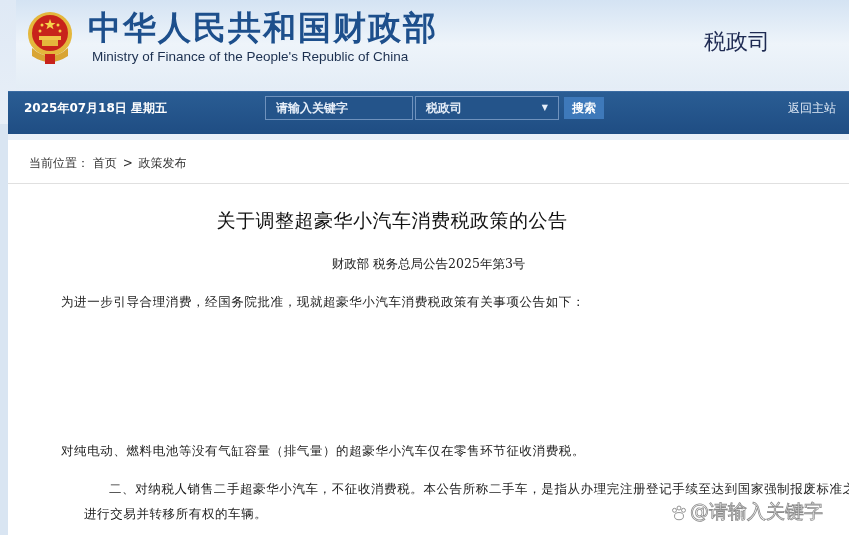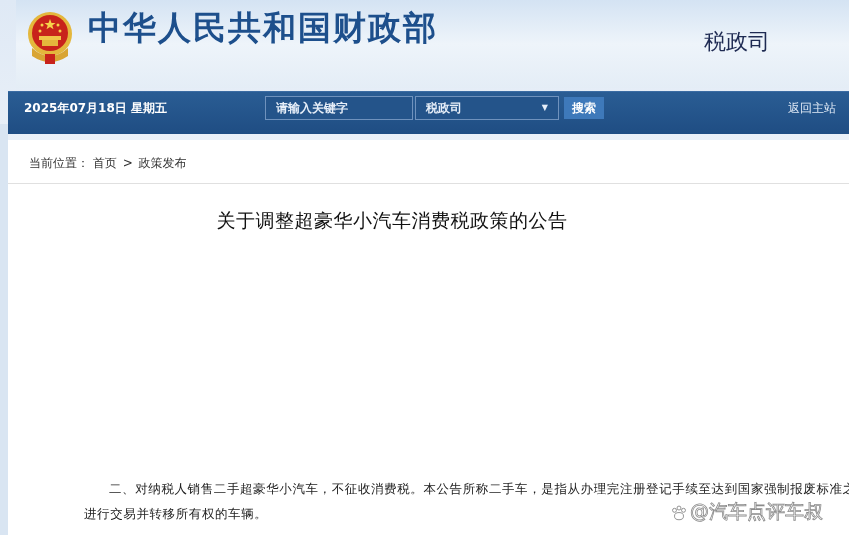--- a/index.html
+++ b/index.html
@@ -134,20 +134,21 @@
     <circle cx="18" cy="15" r="1.5" fill="#f6d24a"></circle>
     <circle cx="34" cy="15" r="1.5" fill="#f6d24a"></circle>
     <circle cx="16" cy="21" r="1.5" fill="#f6d24a"></circle>
     <circle cx="36" cy="21" r="1.5" fill="#f6d24a"></circle>
     <rect x="15" y="26" width="22" height="4" fill="#f0c448"></rect>
     <rect x="18" y="30" width="16" height="6" fill="#e4b73c"></rect>
     <path d="M8 38 Q26 54 44 38 L44 46 Q26 58 8 46 Z" fill="#d9a534"></path>
     <rect x="21" y="44" width="10" height="10" fill="#c8231b"></rect>
   </svg>
   <div class="site-title-cn">中华人民共和国财政部</div>
+  <div class="site-title-en">Ministry of Finance of the People's Republic of China</div>
   <div class="dept-name">税政司</div>
 </div>
 
 <div class="navbar">
   <div class="nav-date">2025年07月18日  星期五</div>
   <input class="search-input" type="text" placeholder="请输入关键字" style="">
   <div class="scope-select">
     <span>税政司</span>
     <span class="caret">▼</span>
   </div>
@@ -160,24 +161,27 @@
 <div class="content">
   <div class="breadcrumb">
     <span>当前位置：</span>
     <span>首页</span>
     <span class="sep">&gt;</span>
     <span>政策发布</span>
   </div>
   <div class="breadcrumb-line"></div>
 
   <div class="article-title">关于调整超豪华小汽车消费税政策的公告</div>
+  <div class="article-no">财政部  税务总局公告2025年第3号</div>
 
+  <p class="para p1">为进一步引导合理消费，经国务院批准，现就超豪华小汽车消费税政策有关事项公告如下：</p>
+  <p class="para p3">对纯电动、燃料电池等没有气缸容量（排气量）的超豪华小汽车仅在零售环节征收消费税。</p>
   <p class="para p4">二、对纳税人销售二手超豪华小汽车，不征收消费税。本公告所称二手车，是指从办理完注册登记手续至达到国家强制报废标准之前进行交易并转移所有权的车辆。</p>
 </div>
 
 <div class="watermark">
   <svg class="paw" viewBox="0 0 20 20">
     <circle cx="5" cy="7" r="2.2" fill="none" stroke="#888" stroke-width="1"></circle>
     <circle cx="10" cy="4.5" r="2.2" fill="none" stroke="#888" stroke-width="1"></circle>
     <circle cx="15" cy="7" r="2.2" fill="none" stroke="#888" stroke-width="1"></circle>
     <ellipse cx="10" cy="13.5" rx="5" ry="4" fill="none" stroke="#888" stroke-width="1"></ellipse>
-  </svg><span>@汽车点评车叔</span>
+  </svg><span>@请输入关键字</span>
 </div>
 
 </body></html>

